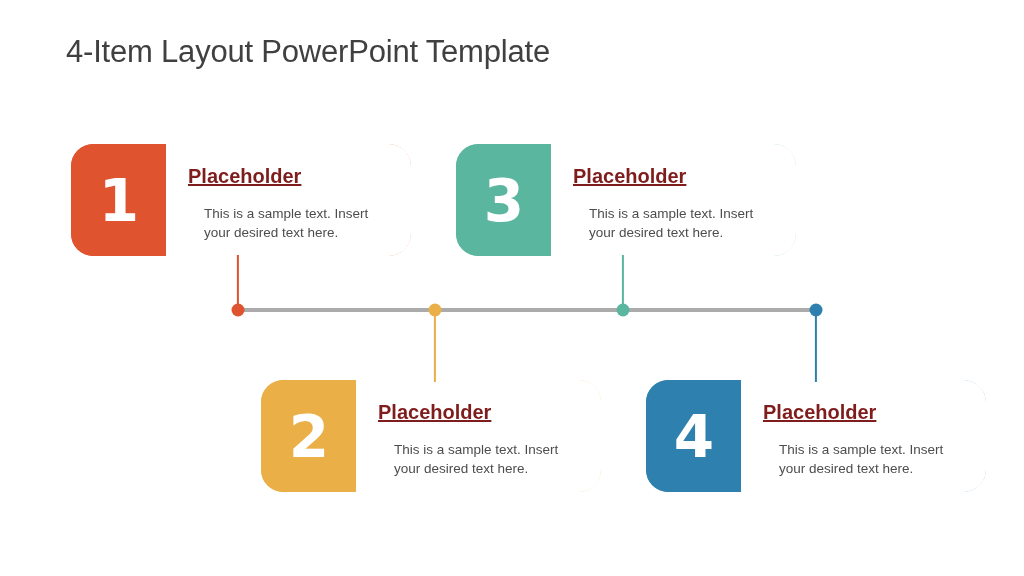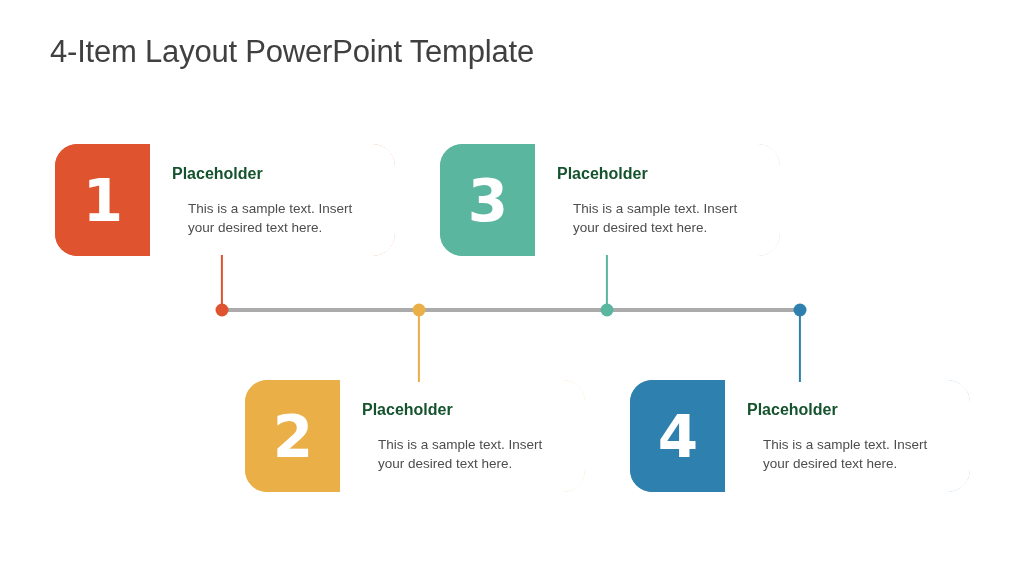--- a/index.html
+++ b/index.html
@@ -12,21 +12,21 @@
     width: 1024px;
     height: 576px;
     position: relative;
     overflow: hidden;
     font-family: "Liberation Sans", "DejaVu Sans", sans-serif;
     -webkit-font-smoothing: antialiased;
   }
 
   #slide {
     position: absolute;
-    left: 0; top: 0;
+    left: 16px; top: 0;
     width: 864px;
     height: 576px;
     background: #ffffff;
   }
 
   
   #page-title {
     position: absolute;
     left: 50px;
     top: 33px;
@@ -78,25 +78,26 @@
   }
   .card .card-body {
     flex: 1 1 auto;
     background: #ffffff;
     padding: 20px 22px 14px 22px;
     box-sizing: border-box;
     position: relative;
     z-index: 1;
   }
   .card .card-title {
-    font-size: 16px;
+    font-size: 20px;
     font-weight: 700;
-    color: #14532d;
+    color: #7f1d1d;
     margin: 0 0 6px 0;
     line-height: 1.2;
+    text-decoration: underline;
   }
   .card .card-desc {
     font-size: 13.5px;
     font-weight: 400;
     color: #4d4d4d;
     line-height: 1.42;
     margin: 16px;
     max-width: 190px;
   }
 

